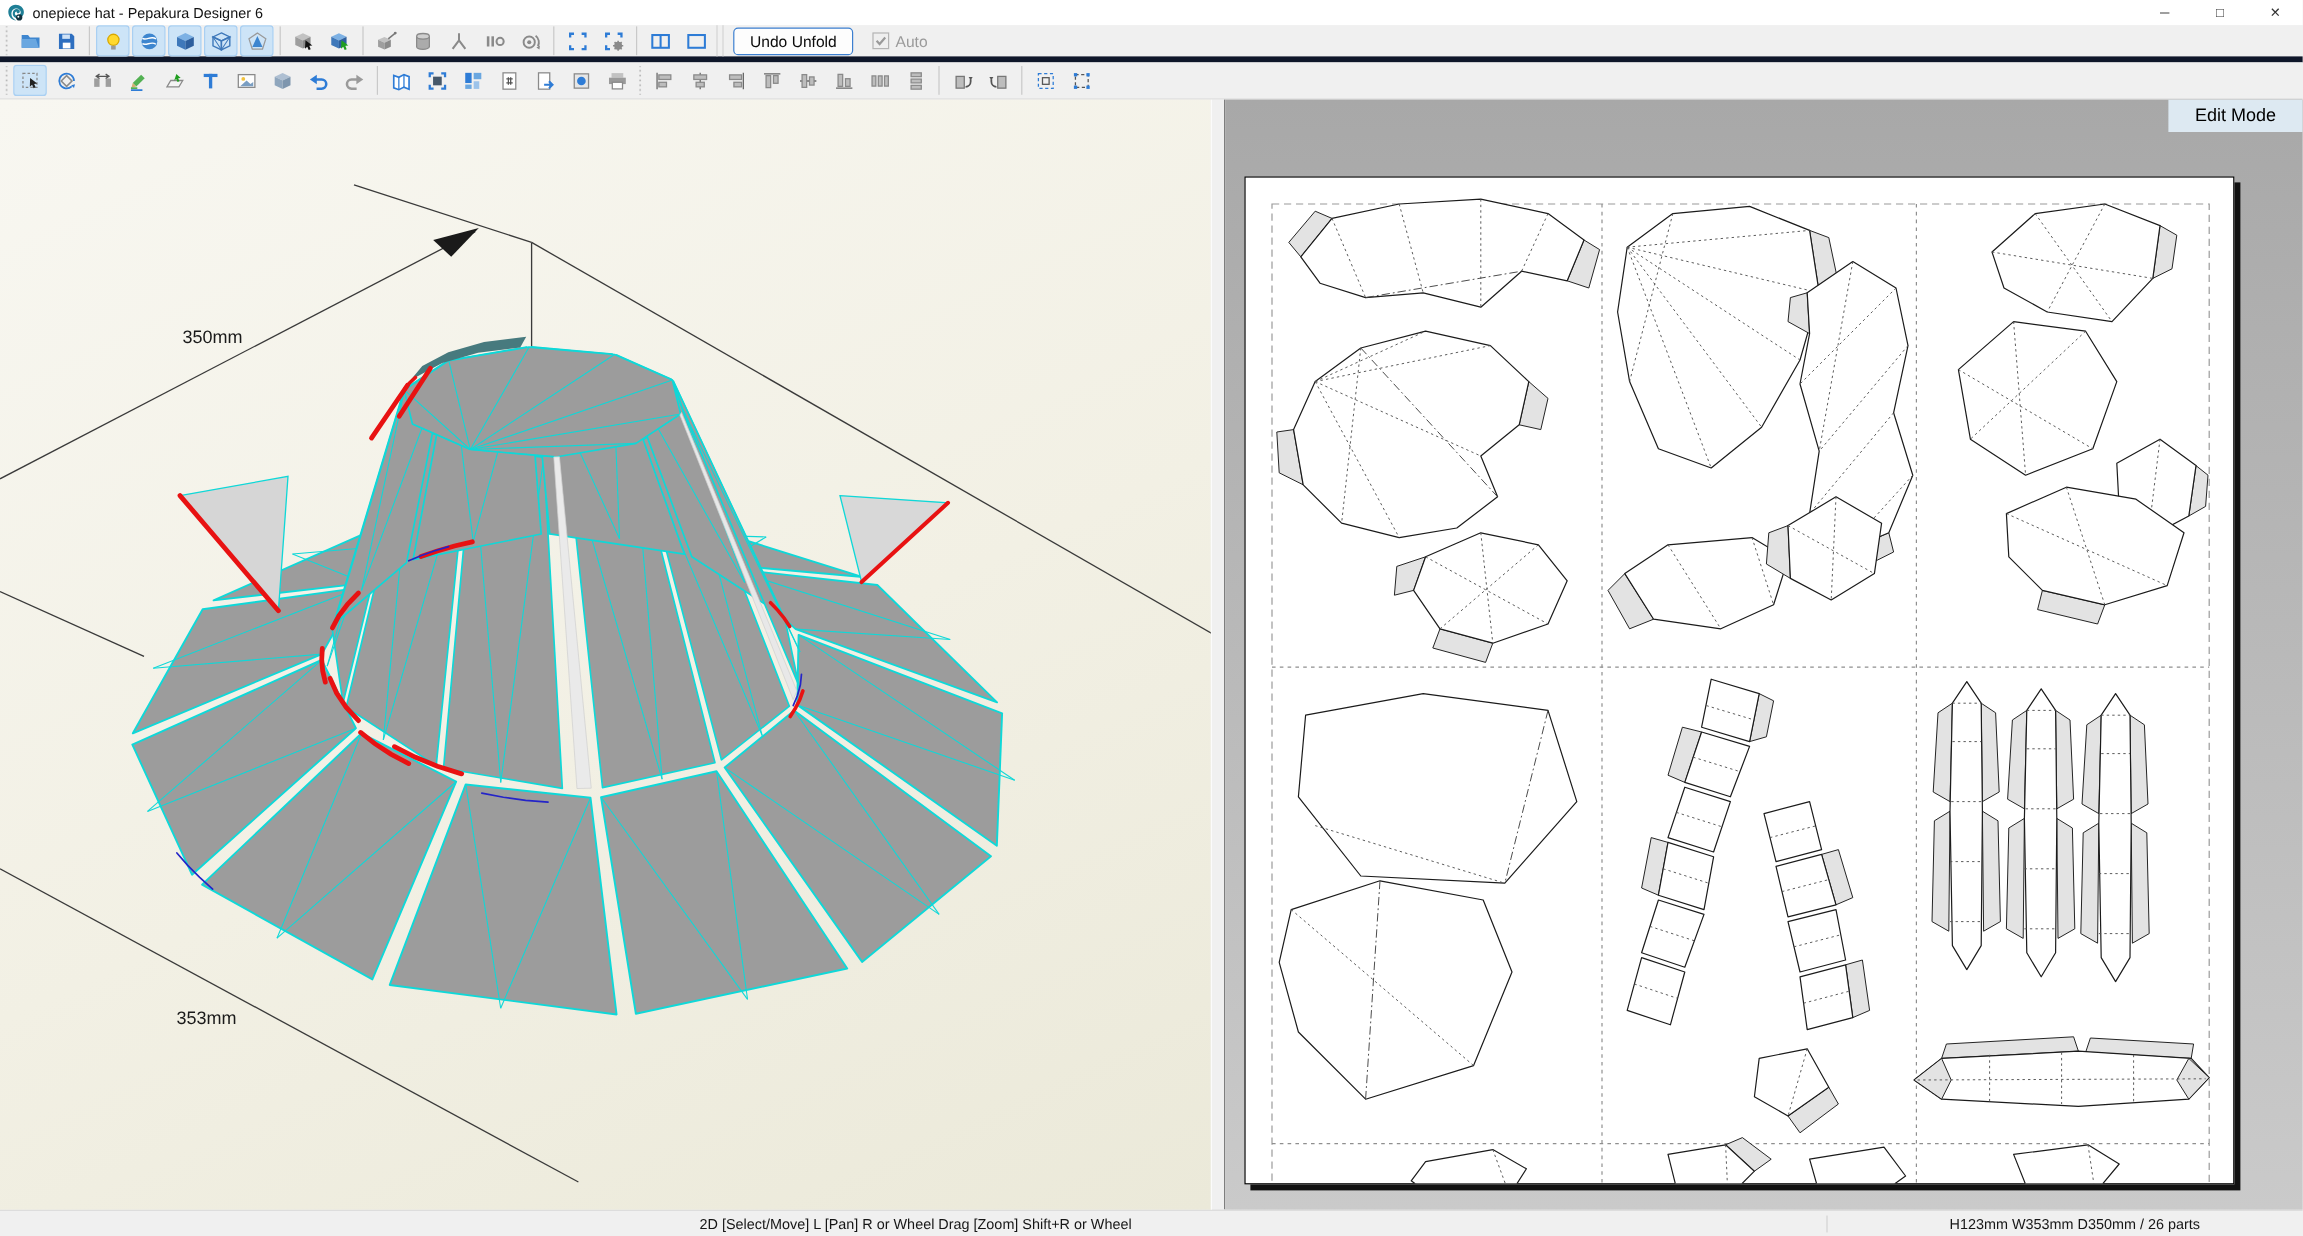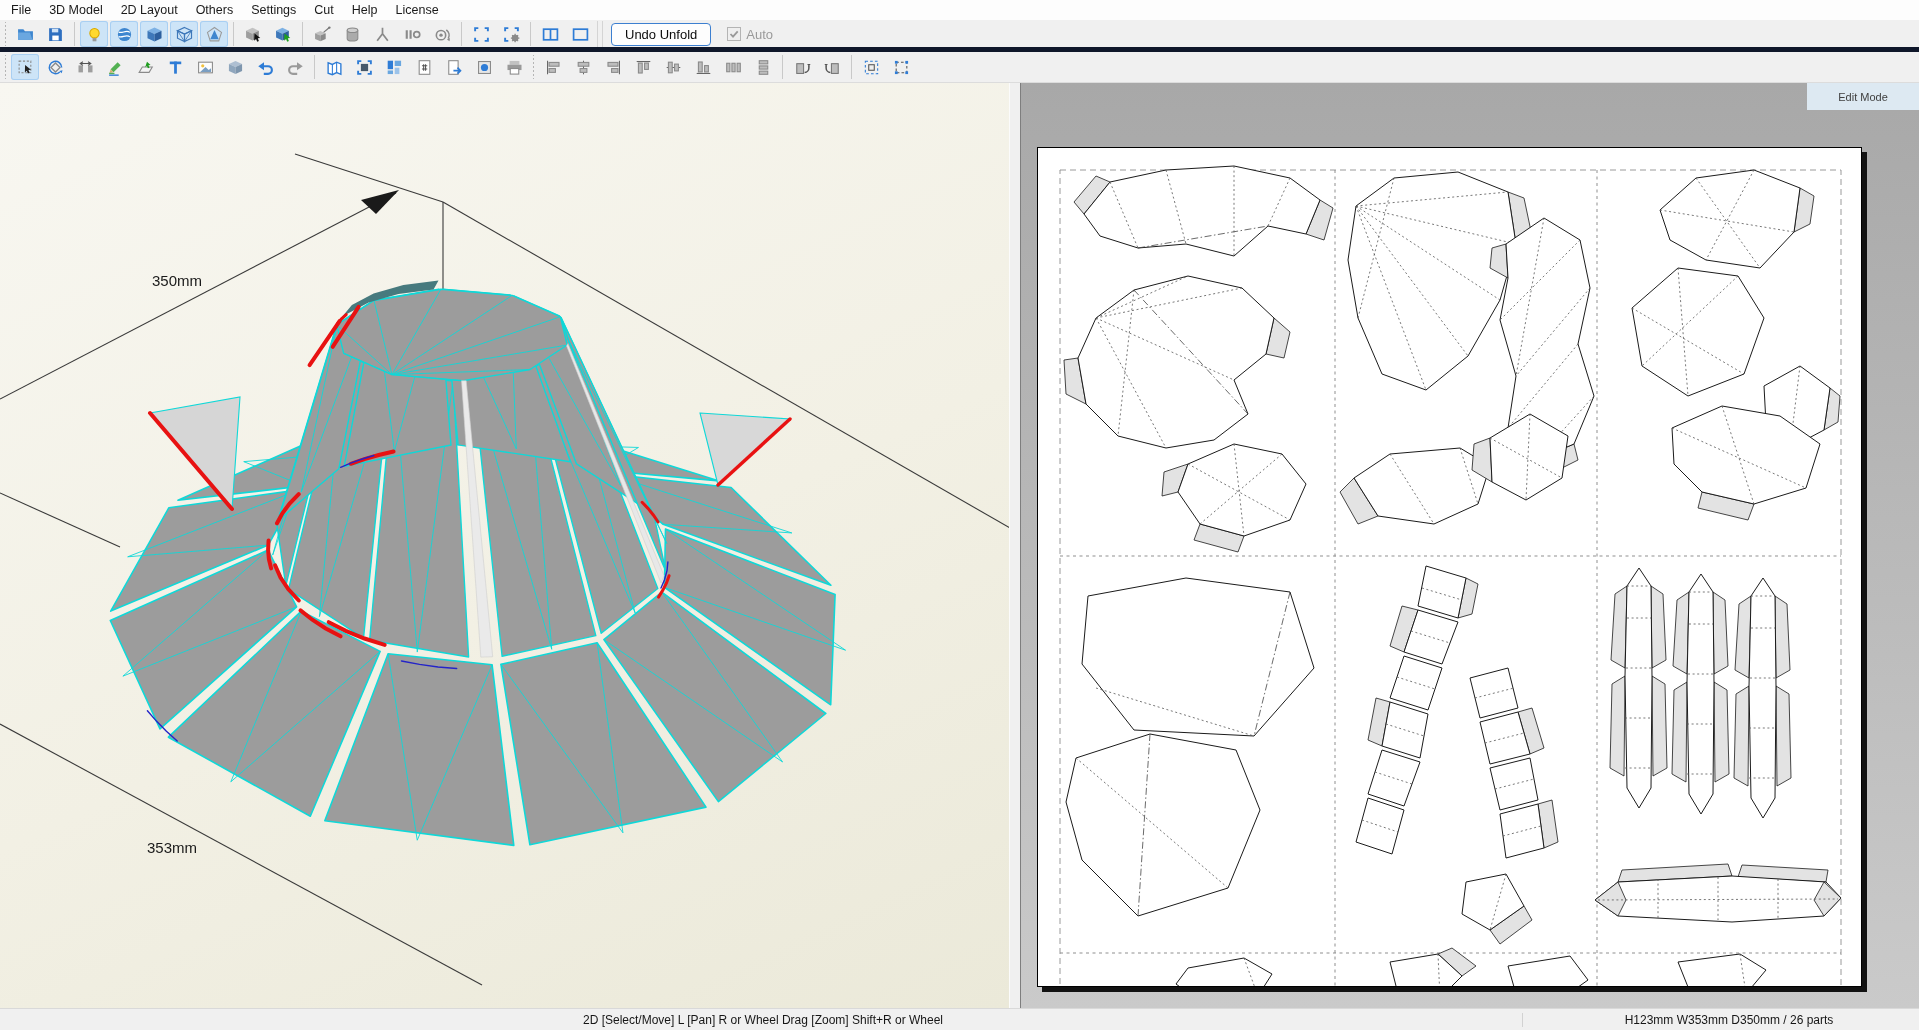--- a/index.html
+++ b/index.html
@@ -44,21 +44,21 @@
   
   .main { flex:1 1 auto; display:flex; min-height:0; }
   .pane3d { width:1010px; position:relative; flex:0 0 auto;
             background:linear-gradient(155deg, #f8f7f1 0%, #f2f0e4 55%, #ebe9d9 100%);
             border-right:1px solid #fbfbfb; overflow:hidden;text-decoration:underline; }
   .splitter { width:11px; background:#f0f0f0; flex:0 0 auto; cursor:col-resize;
               border-right:1px solid #7e7e7e; }
   .pane2d { flex:1 1 auto; position:relative; overflow:hidden;
             background:linear-gradient(#a8a8a8, #cacaca); }
   .editmode { position:absolute; top:0; right:0; width:112px; height:27px;
-              background:#dde9f2; color:#404040; font-size:11px; display:flex;
+              background:#dde9f2; color:#000000; font-size:15px; display:flex;
               align-items:center; justify-content:center; z-index:5; }
   .page { position:absolute; left:16px; top:64px; width:825px; height:840px; background:#ffffff;
           border:1px solid #000; box-shadow:5px 5px 0 0 #121212; overflow:hidden; }
   .page svg { display:block; }
 
   
   .outline { fill:#ffffff; stroke:#1b1b1b; stroke-width:1; stroke-linejoin:round; }
   .flap { fill:#e3e3e3; stroke:#1b1b1b; stroke-width:0.8; stroke-linejoin:round; }
   .fold { stroke:#555; stroke-width:0.8; stroke-dasharray:2 2.6; fill:none; }
   .mfold { stroke:#444; stroke-width:0.8; stroke-dasharray:7 2.5 1.5 2.5; fill:none; }
@@ -74,31 +74,34 @@
                align-items:center; font-size:12px; color:#161616; flex:0 0 auto;text-align:center; }
   .statusbar .hint { flex:1 1 auto; padding-left:4px; white-space:nowrap; }
   .statusbar .modelinfo { width:397px; border-left:1px solid #d2d2d2; padding-left:16px;
                           white-space:nowrap; }
 </style>
 </head>
 <body>
 
 <div class="app">
 
-
-  <div class="menubar">
-    <span class="menuitem">File</span>
-    <span class="menuitem">3D Model</span>
-    <span class="menuitem">2D Layout</span>
-    <span class="menuitem">Others</span>
-    <span class="menuitem">Settings</span>
-    <span class="menuitem">Cut</span>
-    <span class="menuitem">Help</span>
-    <span class="menuitem">License</span>
+  <div class="titlebar">
+    <svg class="appicon" viewBox="0 0 16 16">
+      <path d="M8 1C4 1 1.5 4 2 8c.4 3 3 6 6.5 6-2.5-1-4-3-4-5.5C4.5 5.5 6.5 4 8.7 4c2 0 3.6 1.4 3.6 3.3 0 1.6-1.2 2.8-2.8 2.8-1.2 0-2.1-.8-2.1-1.9 0-.9.7-1.6 1.6-1.6-.3.9.3 1.5 1 1.5.9 0 1.5-.7 1.5-1.6C11.5 5.4 10.4 4.6 9 4.6 7 4.6 5.6 6.2 5.6 8.2c0 2.3 1.9 4 4.3 4 2.9 0 5-2.3 5-5.2C14.9 3.6 11.8 1 8 1z" fill="#1f7f96"></path>
+      <circle cx="11" cy="11.5" r="2.6" fill="#12323f"></circle>
+        <circle cx="10.3" cy="10.9" r=".8" fill="#fff"></circle>
+    </svg>
+    <span class="title">onepiece hat - Pepakura Designer 6</span>
+    <div class="wincontrols">
+      <div class="winbtn">─</div>
+      <div class="winbtn">□</div>
+      <div class="winbtn close">✕</div>
+    </div>
   </div>
+
 
   <div class="toolbar r1">
     <div class="grip"></div>
     <div class="tb">
         <svg viewBox="0 0 16 16">
           <path d="M1 3h5l1.5 2H15v8H1z" fill="#3e86cf"></path>
           <path d="M1 6.2h11.2L14.4 13H1z" fill="#6aa7e0"></path>
         </svg>
       </div>
     <div class="tb">

